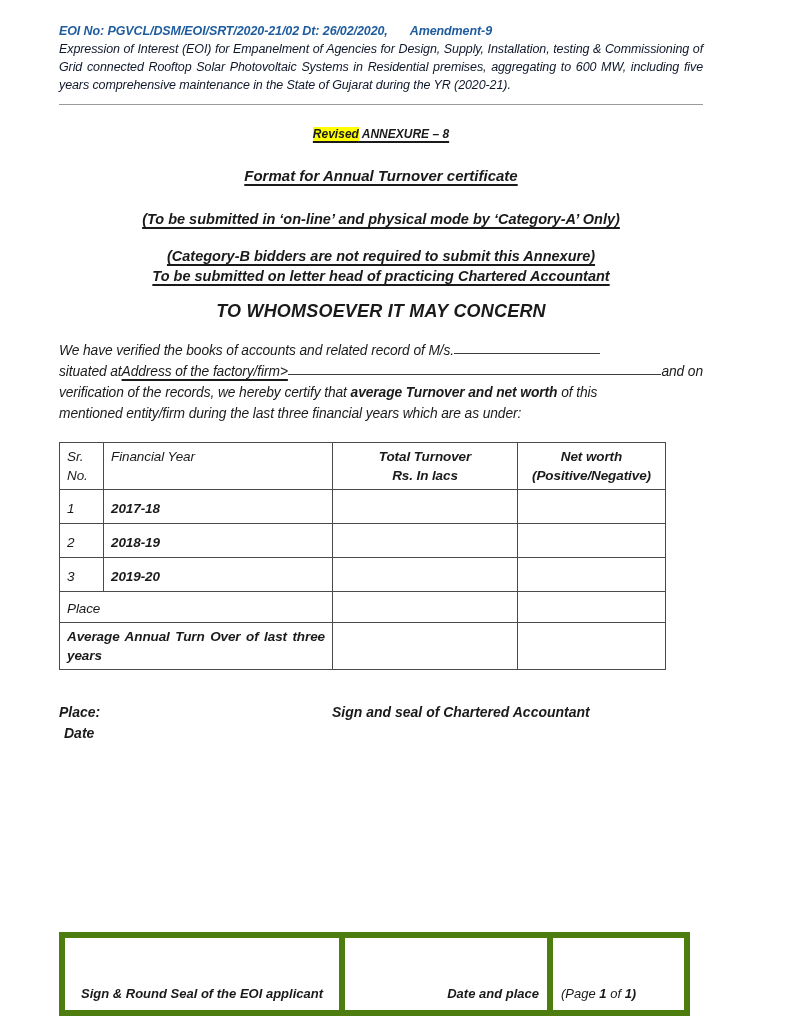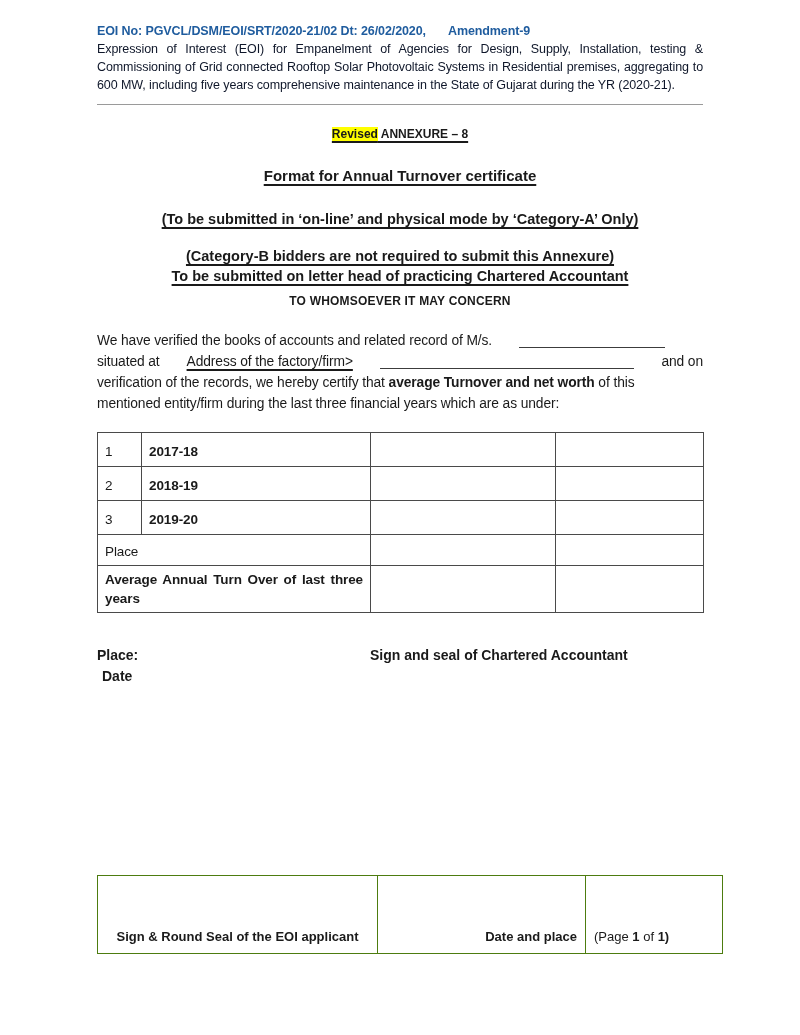--- a/index.html
+++ b/index.html
@@ -4,42 +4,42 @@
 <style>
   * { box-sizing: border-box; }
   html, body { margin: 0; padding: 0; }
   body {
     width: 800px; height: 1035px;
     background: #ffffff;
     color: #1a1a1a;
     font-family: "Liberation Sans", sans-serif;
     overflow: hidden;
   }
-  .page { padding: 22px 97px 0 97px; width: 800px; }
+  .page { padding: 22px 97px 0 59px; width: 800px; font-style: italic; }
 
   
   .header-block { font-size: 12.5px; line-height: 18px; letter-spacing: -0.1px; }
   .eoi-line { color: #1f5c9e; font-weight: bold; white-space: nowrap; }
   .eoi-line .amendment { margin-left: 22px; }
   .header-desc { text-align: justify; color: #0f172a; }
   .header-rule { border: none; border-top: 1px solid #9a9a9a; margin: 10px 0 0 0; }
 
   
   .center { text-align: center; }
   .u { text-decoration: underline; text-underline-offset: 3px; text-decoration-thickness: 1.5px; }
   .t-annexure { margin-top: 20px; font-size: 12px; font-weight: bold; line-height: 19px; }
   .hl { background: #ffff00; }
   .t-format { margin-top: 22px; font-size: 15px; font-weight: bold; line-height: 19px; }
   .t-mode { margin-top: 25px; font-size: 14.5px; font-weight: bold; line-height: 19px; }
   .t-catb { margin-top: 17px; font-size: 14.5px; font-weight: bold; line-height: 20px; }
-  .t-salutation { margin-top: 6px; font-size: 12px; font-weight: bold; letter-spacing: 0.2px; line-height: 18px; }
+  .t-salutation { margin-top: 16px; font-size: 18px; font-weight: bold; letter-spacing: 0.2px; line-height: 18px; }
 
   
   .para { margin-top: 20px; font-size: 13.8px; line-height: 21px; letter-spacing: -0.1px; }
-  .para-line { display: flex; align-items: center; gap: 27px; }
+  .para-line { display: flex; align-items: flex-start; }
   .blank { display: inline-block; border-bottom: 1.4px solid #3c3c3c; height: 14px; }
   .blank-fixed { width: 146px; }
   .blank-grow { flex: 1 1 auto; }
   .bold { font-weight: bold; }
 
   
   .main-table { border-collapse: collapse; margin-top: 18px; width: 606px;
                 font-size: 13.5px; letter-spacing: -0.1px; table-layout: fixed; }
   .main-table th, .main-table td { border: 1px solid #4a4a4a; padding: 4px 7px; }
   .main-table th { vertical-align: top; height: 47px; line-height: 19px; }
@@ -53,21 +53,21 @@
 
   
   .sig-block { margin-top: 32px; font-size: 14px; font-weight: bold; line-height: 21px; }
   .sig-row1 { display: flex; }
   .sig-place { width: 273px; }
   .sig-row2 { padding-left: 5px; }
 
   
   .footer-table { border-collapse: collapse; margin-top: 188px; width: 625px;
                   font-size: 13px; table-layout: fixed; }
-  .footer-table td { border: 1px solid #4d7c0f; height: 78px; vertical-align: bottom;
+  .footer-table td { border: 6px solid #4d7c0f; height: 78px; vertical-align: bottom;
                      padding: 6px 8px 9px 8px; }
   .f-sign { text-align: center; font-weight: bold; }
   .f-date { text-align: right; font-weight: bold; }
   .f-page { text-align: left; font-weight: normal; }
 </style>
 </head>
 <body>
 
 <div class="page">
 
@@ -116,20 +116,32 @@
   </div>
 
   <table class="main-table">
     <colgroup>
       <col style="width:44px">
         <col style="width:229px">
         <col style="width:185px">
         <col style="width:148px">
     </colgroup>
     <tbody>
+        <tr>
+      <th class="h-plain">Sr. No.</th>
+      <th class="h-plain">Financial Year</th>
+      <th class="h-bold">
+        <div>Total Turnover</div>
+        <div>Rs. In lacs</div>
+      </th>
+      <th class="h-bold">
+        <div>Net worth</div>
+        <div>(Positive/Negative)</div>
+      </th>
+    </tr>
     <tr class="data-row">
       <td>1</td>
       <td class="year-cell">2017-18</td>
       <td></td>
       <td></td>
     </tr>
     <tr class="data-row">
       <td>2</td>
       <td class="year-cell">2018-19</td>
       <td></td>

